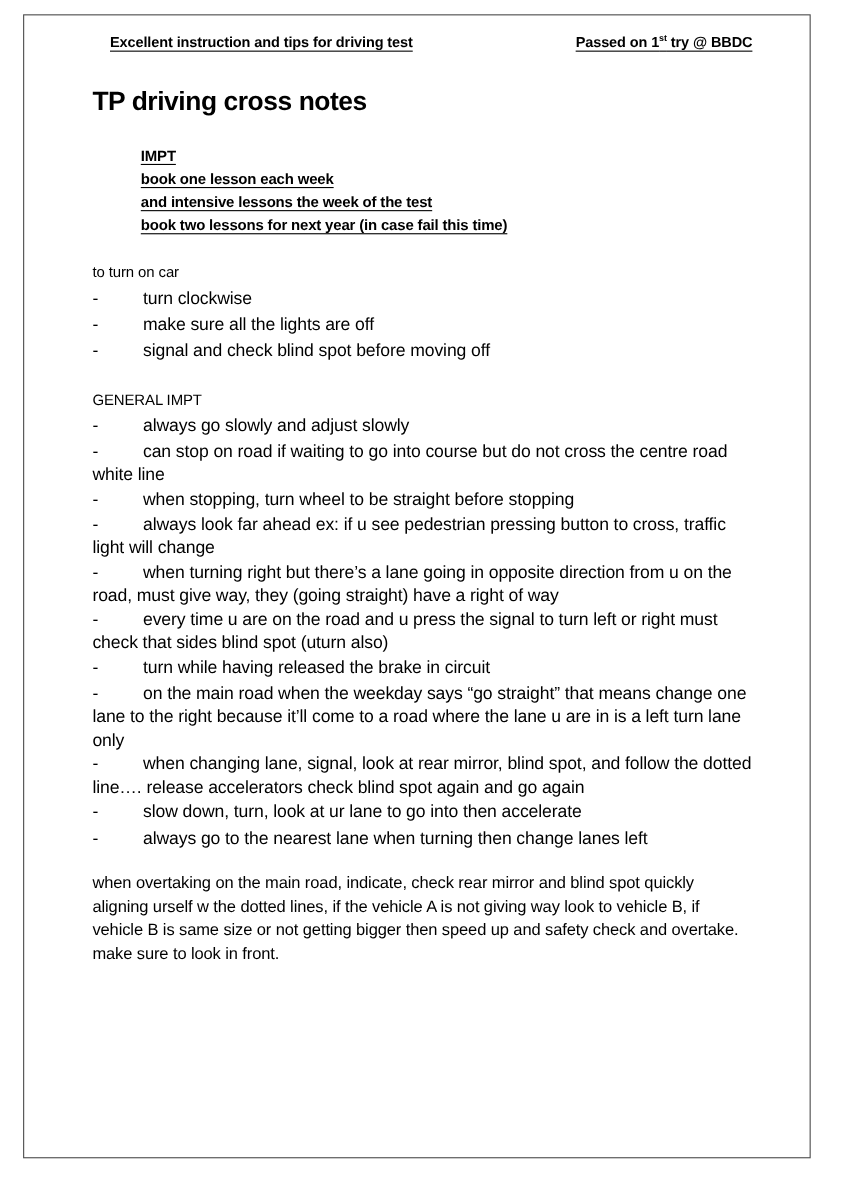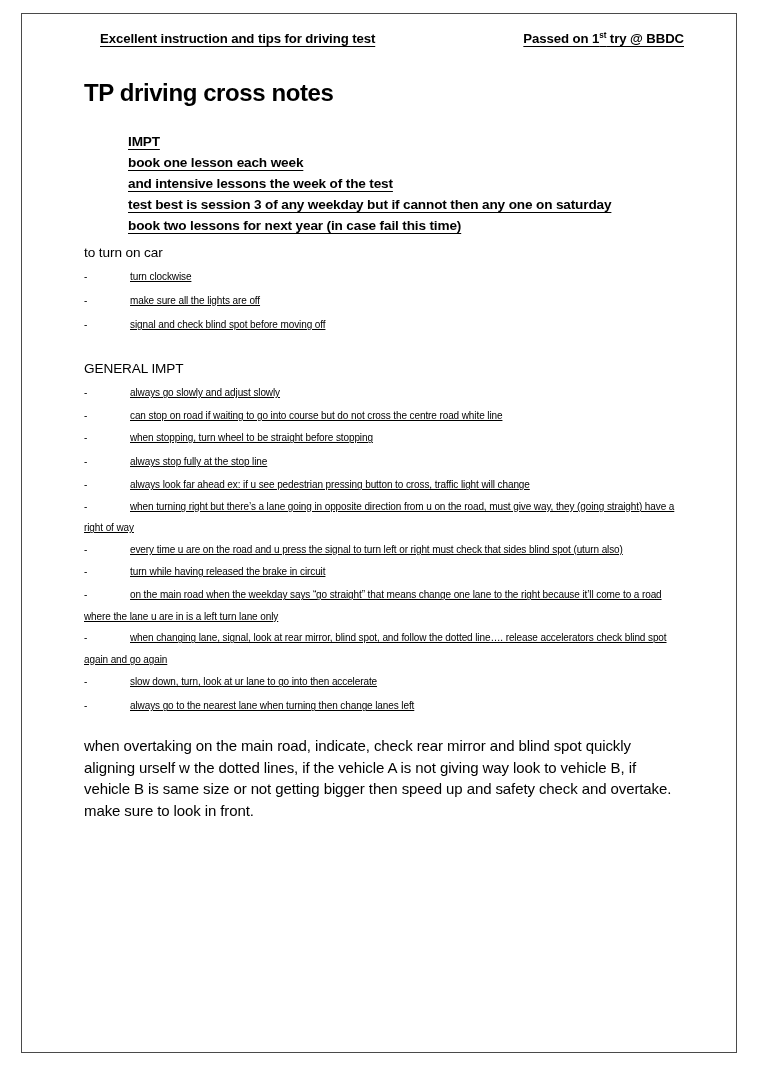--- a/index.html
+++ b/index.html
@@ -81,38 +81,37 @@
     text-underline-offset: 2.5px;
     text-decoration-thickness: 1.4px;
     display: block;
     width: fit-content;
     max-width: 100%;
     margin-left: 44px;
   }
 
   
   .section {
-    margin-top: 5px;
+    margin-top: 21px;
   }
   .section.tight { margin-top: 20px; }
 
   .body-line {
     font-size: 13.6px;
     letter-spacing: -0.1px;
     line-height: 24px;
   }
 
   
   .bullet {
-    font-size: 10px;
+    font-size: 16px;
     letter-spacing: -0.1px;
     line-height: 24px;
     text-indent: 0;
     margin: 0;
-    text-decoration: underline;
   }
   .bullet .dash {
     display: inline-block;
     width: 46px;
   }
   .bullet.wrap {
     line-height: 21.5px;
   }
 
   .para {
@@ -134,41 +133,39 @@
       <span class="hdr-left">Excellent instruction and tips for driving test</span>
       <span class="hdr-right"><span>Passed on 1</span><sup>st</sup><span> try @ BBDC</span></span>
     </div>
 
     <h1 class="doc-title">TP driving cross notes</h1>
 
     <div class="impt-block">
       <span class="impt-line">IMPT</span>
       <span class="impt-line">book one lesson each week</span>
       <span class="impt-line">and intensive lessons the week of the test</span>
-      <span class="impt-line">test best is session 3 of any weekday but if cannot then any one on saturday</span>
       <span class="impt-line">book two lessons for next year (in case fail this time)</span>
     </div>
 
     <div class="section">
       <div class="body-line">to turn on car</div>
       <div class="bullet"><span class="dash">-</span><span>turn clockwise</span></div>
       <div class="bullet"><span class="dash">-</span><span>make sure all the lights are off</span></div>
       <div class="bullet"><span class="dash">-</span><span>signal and check blind spot before moving off</span></div>
     </div>
 
     <div class="section tight">
       <div class="body-line">GENERAL IMPT</div>
 
       <div class="bullet"><span class="dash">-</span><span>always go slowly and adjust slowly</span></div>
 
       <div class="bullet wrap"><span class="dash">-</span><span>can stop on road if waiting to go into course but do not cross the centre road white line</span></div>
 
       <div class="bullet"><span class="dash">-</span><span>when stopping, turn wheel to be straight before stopping</span></div>
 
-      <div class="bullet"><span class="dash">-</span><span>always stop fully at the stop line</span></div>
 
       <div class="bullet wrap"><span class="dash">-</span><span>always look far ahead ex: if u see pedestrian pressing button to cross, traffic light will change</span></div>
 
 
       <div class="bullet wrap"><span class="dash">-</span><span>when turning right but there’s a lane going in opposite direction from u on the road, must give way, they (going straight) have a right of way</span></div>
 
       <div class="bullet wrap"><span class="dash">-</span><span>every time u are on the road and u press the signal to turn left or right must check that sides blind spot (uturn also)</span></div>
 
       <div class="bullet"><span class="dash">-</span><span>turn while having released the brake in circuit</span></div>
 

